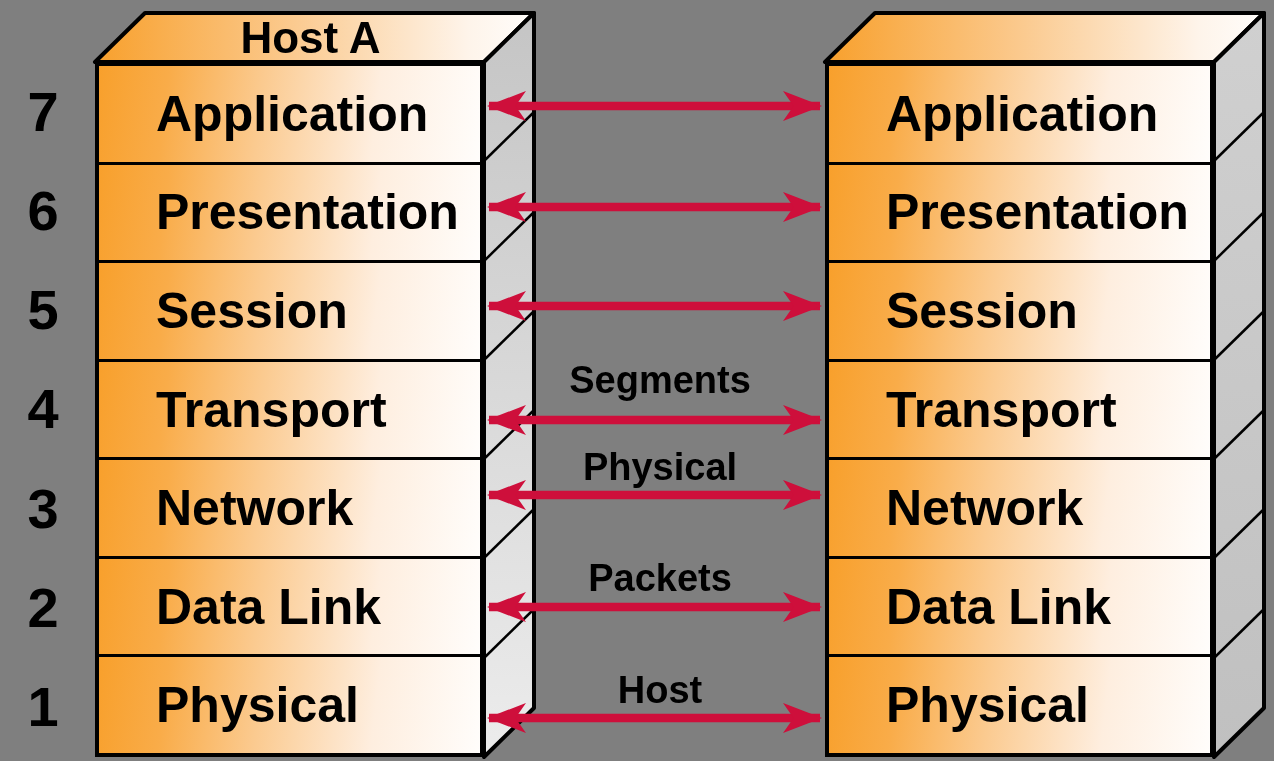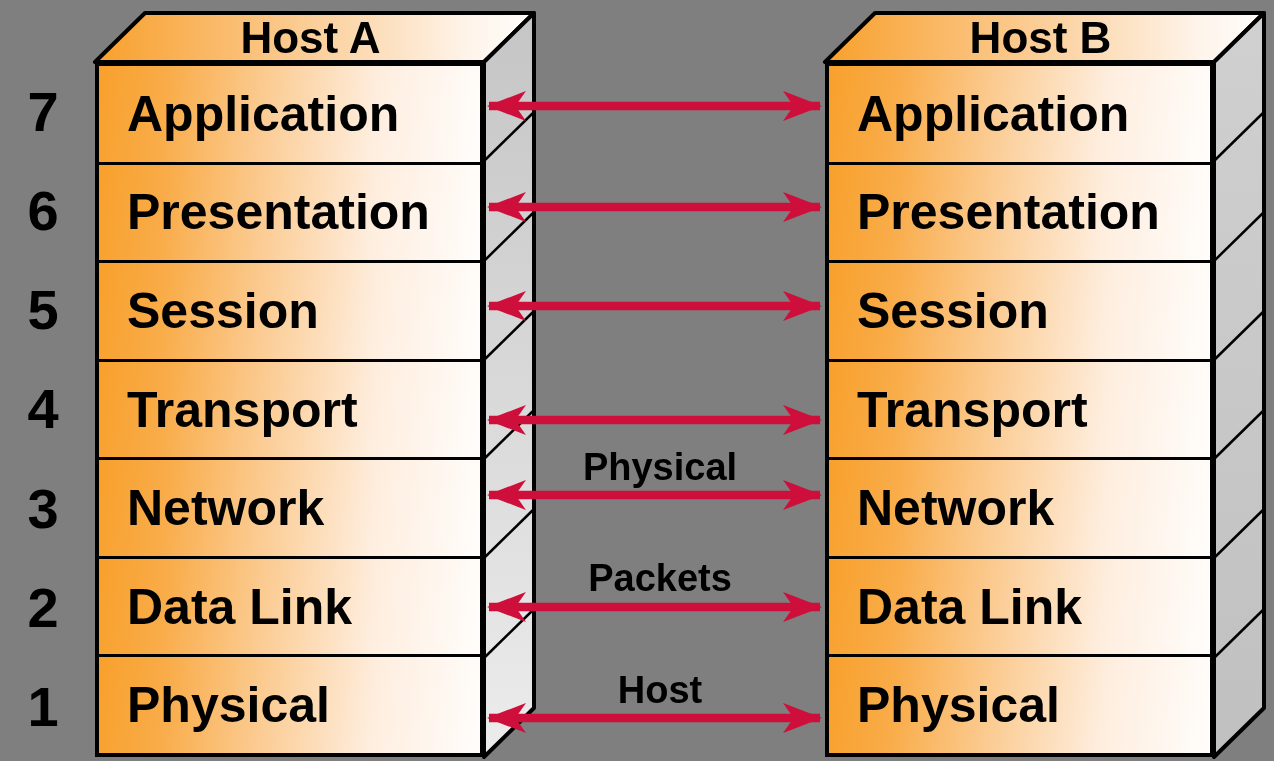--- a/index.html
+++ b/index.html
@@ -32,21 +32,21 @@
     z-index: 1;
   }
   #faceA { left: 95px; }
   #faceB { left: 825px; }
   .layer-row {
     flex: 1 1 0;
     border-bottom: 3px solid #000;
     background: linear-gradient(97deg, #F8A02C 0%, #F9AC49 18%, #FBCA8F 42%, #FEEEDF 72%, #FFFDFB 100%);
     display: flex;
     align-items: center;
-    padding-left: 28px;
+    padding-left: 57px;
     box-sizing: border-box;
     font-size: 50px;
     font-weight: bold;
     color: #000;
     white-space: nowrap;
     overflow: hidden;
   }
   .layer-row:last-child { border-bottom: none; }
   
   .host-title {
@@ -153,21 +153,20 @@
 
   <div class="layer-number" style="top:79px">7</div>
   <div class="layer-number" style="top:178px">6</div>
   <div class="layer-number" style="top:277px">5</div>
   <div class="layer-number" style="top:376px">4</div>
   <div class="layer-number" style="top:476px">3</div>
   <div class="layer-number" style="top:575px">2</div>
   <div class="layer-number" style="top:674px">1</div>
 
   <div class="host-title" id="hostA-title">Host A</div>
-  <div class="host-title" id="hostB-title">Host B</div>
 
   <div class="face" id="faceA">
     <div class="layer-row">Application</div>
     <div class="layer-row">Presentation</div>
     <div class="layer-row">Session</div>
     <div class="layer-row">Transport</div>
     <div class="layer-row">Network</div>
     <div class="layer-row">Data Link</div>
     <div class="layer-row">Physical</div>
   </div>
@@ -175,17 +174,18 @@
   <div class="face" id="faceB">
     <div class="layer-row">Application</div>
     <div class="layer-row">Presentation</div>
     <div class="layer-row">Session</div>
     <div class="layer-row">Transport</div>
     <div class="layer-row">Network</div>
     <div class="layer-row">Data Link</div>
     <div class="layer-row">Physical</div>
   </div>
 
+  <div class="pdu-label" style="top:380px">Segments</div>
   <div class="pdu-label" style="top:467px">Physical</div>
   <div class="pdu-label" style="top:578px">Packets</div>
   <div class="pdu-label" style="top:690px">Host</div>
 
 </div>
 
 </body></html>

